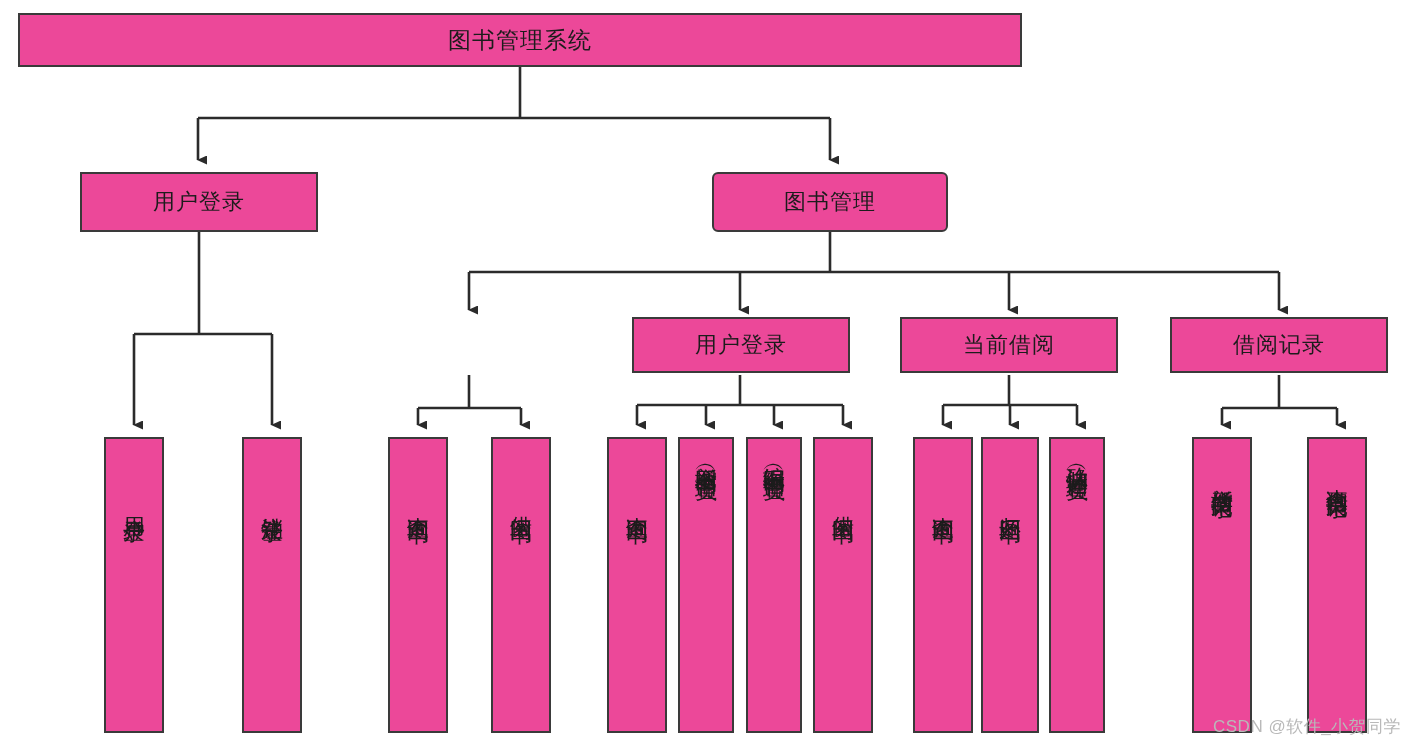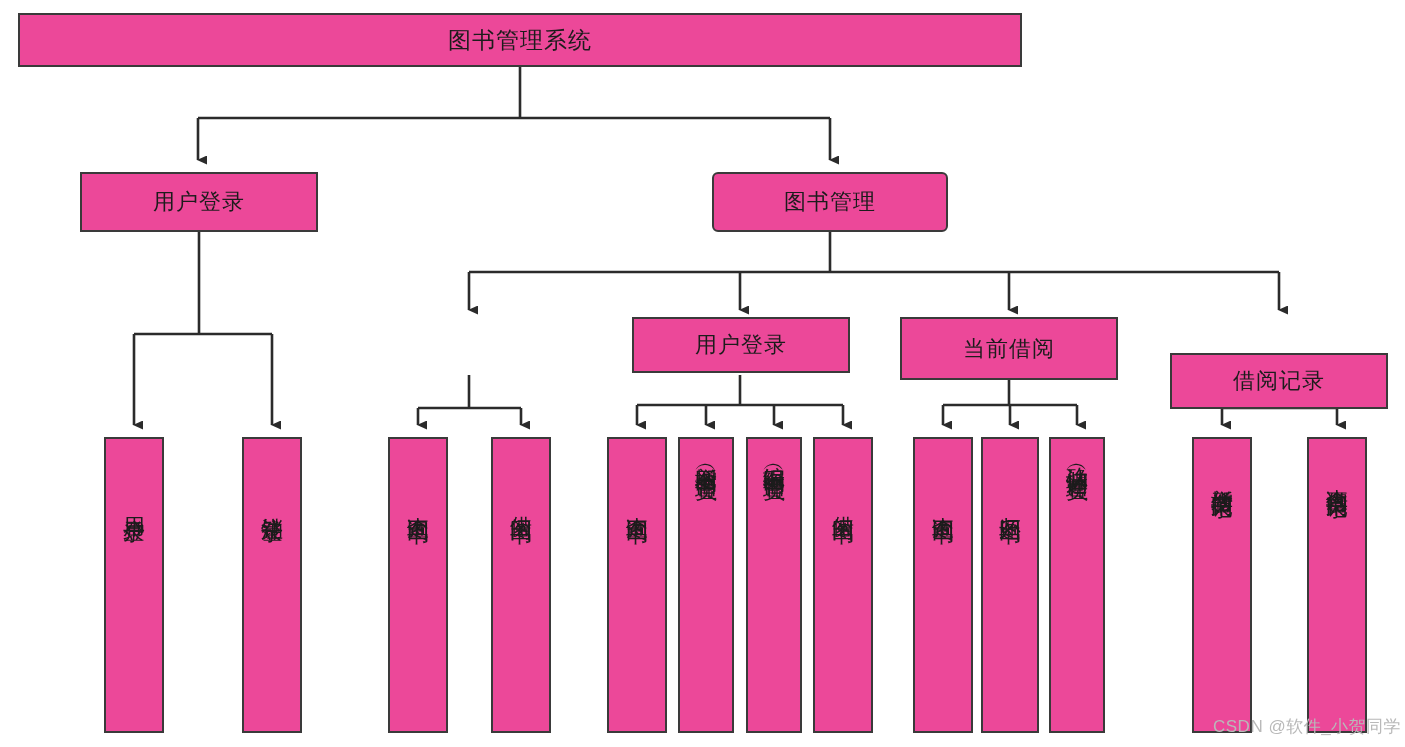--- a/index.html
+++ b/index.html
@@ -134,24 +134,24 @@
   <div class="node node-h" style="left:80px; top:172px; width:238px; height:60px;">
     <span class="node-label">用户登录</span>
   </div>
   <div class="node node-h" style="left:712px; top:172px; width:236px; height:60px;border-radius:6px;">
     <span class="node-label">图书管理</span>
   </div>
 
   <div class="node node-h" style="left:632px; top:317px; width:218px; height:56px;">
     <span class="node-label">用户登录</span>
   </div>
-  <div class="node node-h" style="left:900px; top:317px; width:218px; height:63px;">
+  <div class="node node-h" style="left:900px; top:317px; width:218px; height:56px;">
     <span class="node-label">当前借阅</span>
   </div>
-  <div class="node node-h" style="left:1170px; top:317px; width:218px; height:56px;margin-top:36px;">
+  <div class="node node-h" style="left:1170px; top:317px; width:218px; height:56px;">
     <span class="node-label">借阅记录</span>
   </div>
 
   <div class="node node-v" style="left:104px; top:437px; width:60px; height:296px; padding-top:60px;">
     <span class="node-label">用户登录</span>
   </div>
   <div class="node node-v" style="left:242px; top:437px; width:60px; height:296px; padding-top:60px;">
     <span class="node-label">注销登录</span>
   </div>
 

